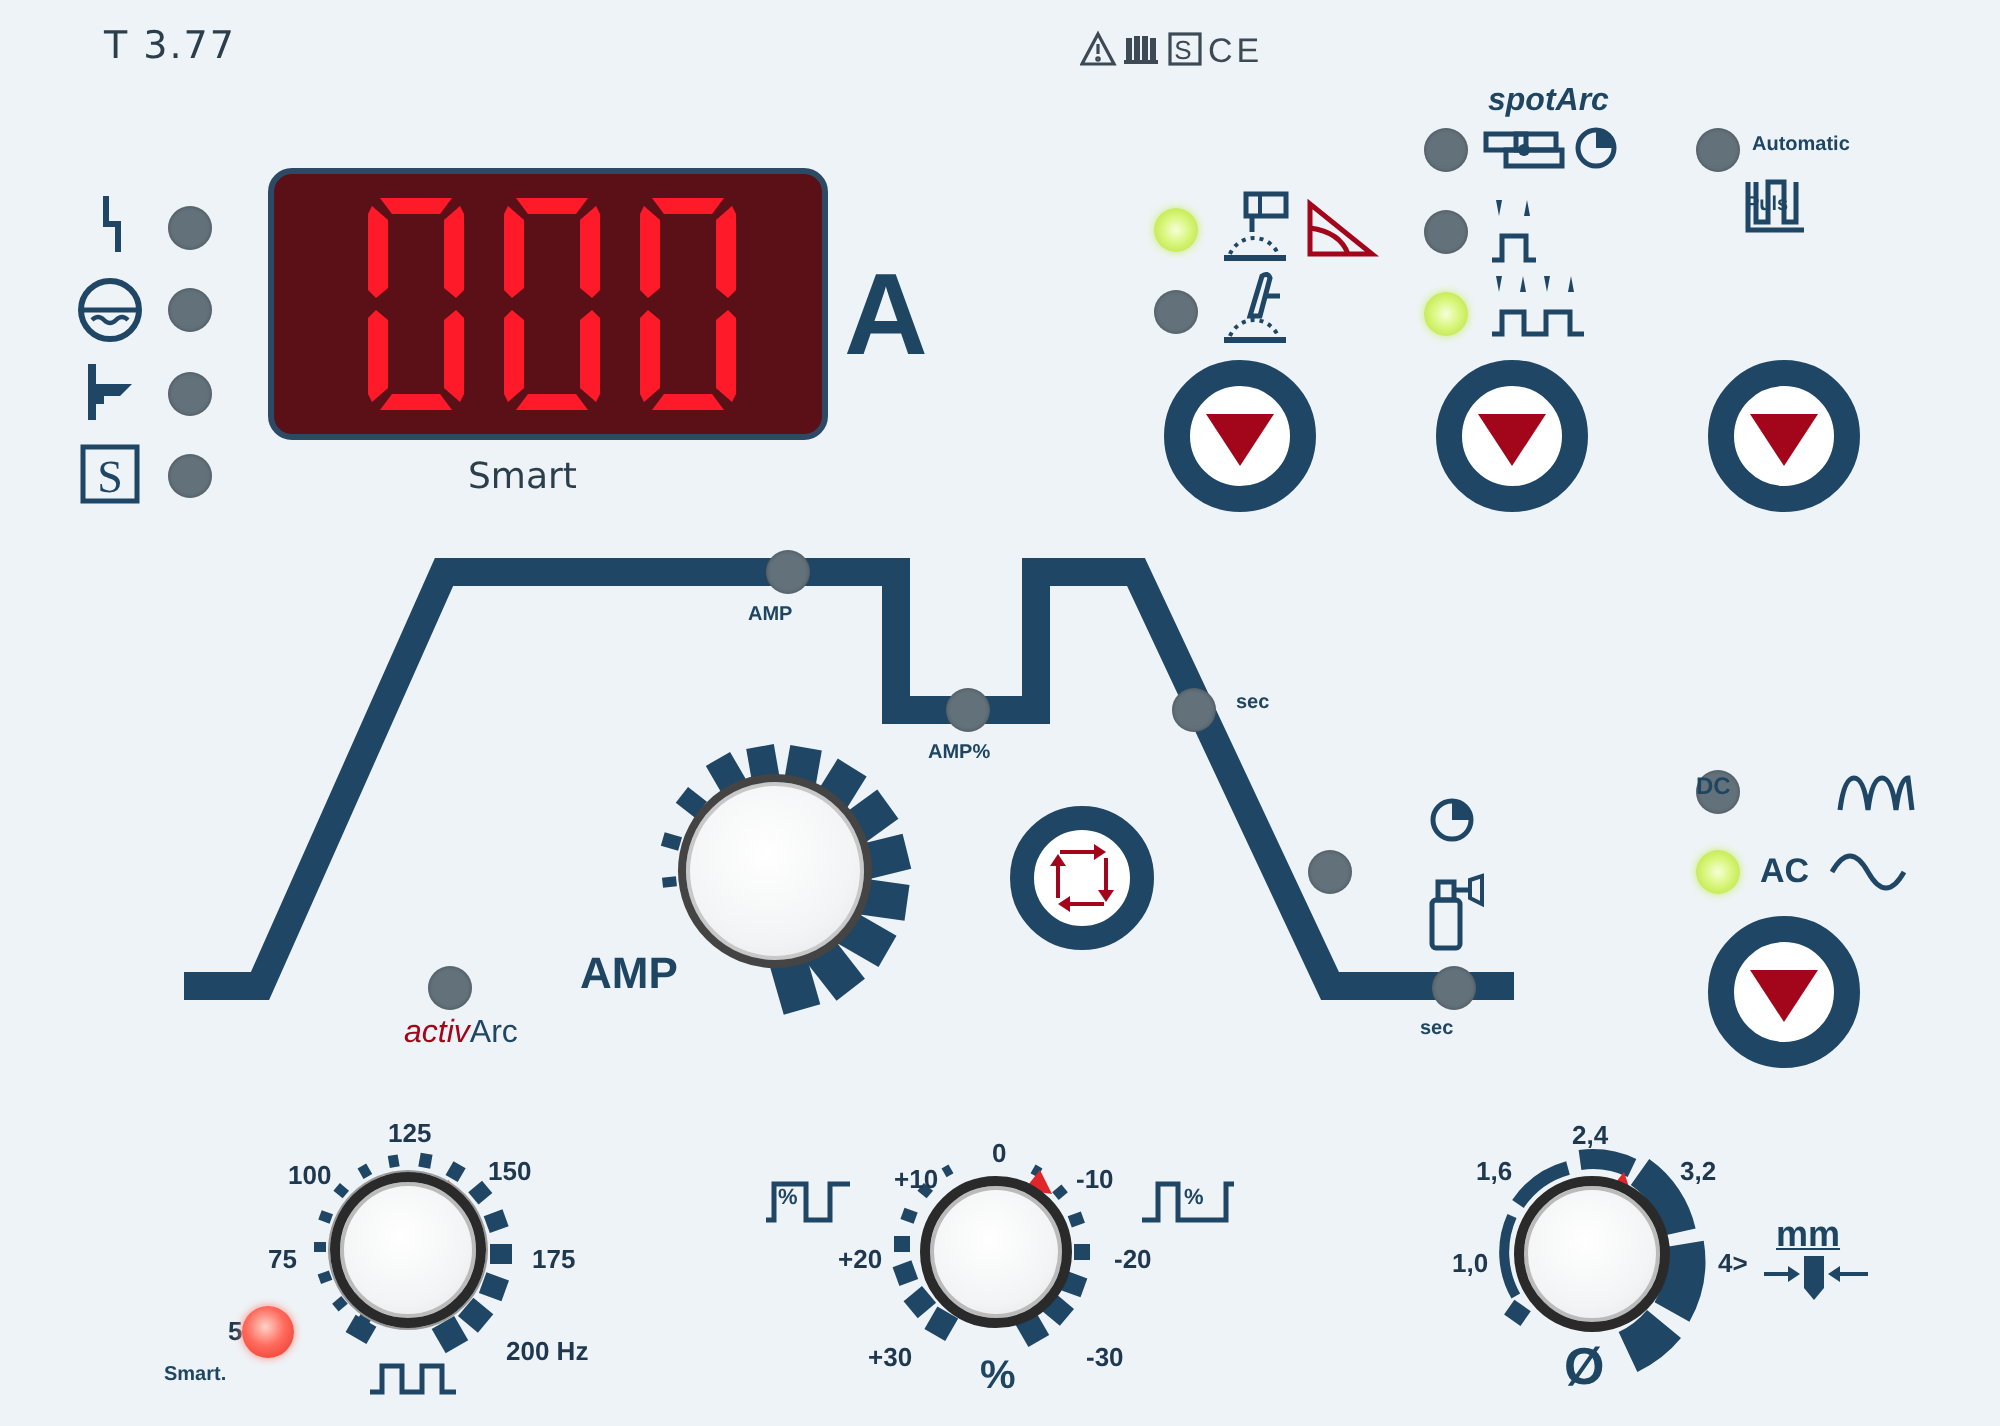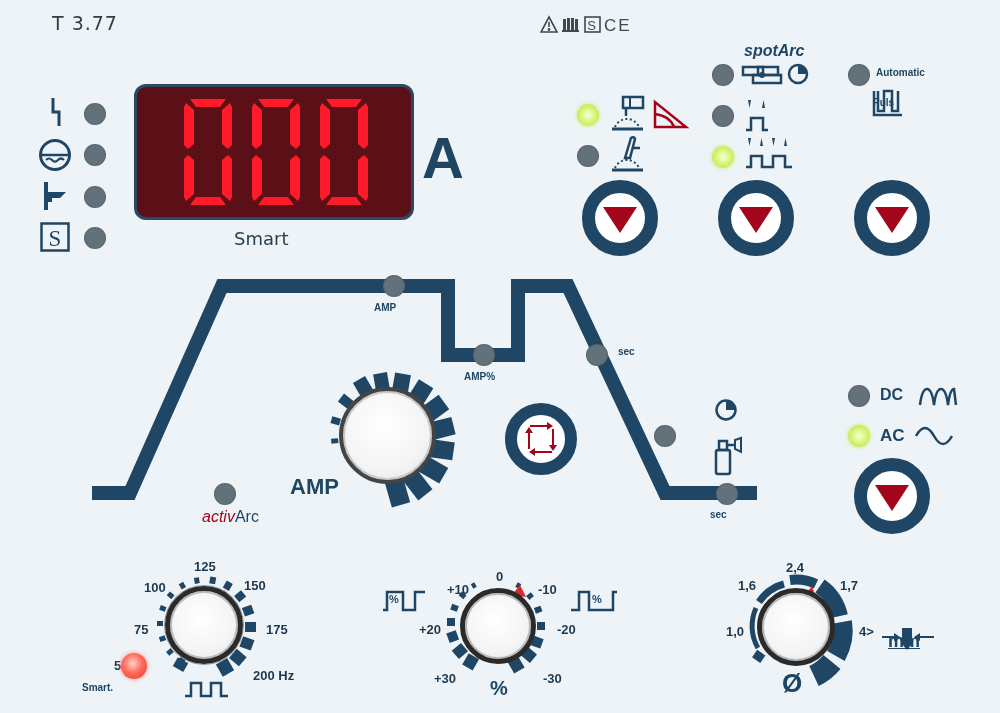--- a/index.html
+++ b/index.html
@@ -211,21 +211,21 @@
         <polygon points="32,30 36,36 40,30" stroke="none"></polygon>
       <line x1="35" y1="37" x2="18" y2="37"></line>
         <polygon points="18,33 12,37 18,41" stroke="none"></polygon>
       <line x1="12" y1="34" x2="12" y2="18"></line>
         <polygon points="8,18 12,12 16,18" stroke="none"></polygon>
     </g>
   </svg>
 </div>
 
 <div class="led" style="left:848px;top:385px"></div>
-<div class="lbl" style="left:880px;top:386px;font-size:16px;">DC</div>
+<div class="lbl" style="left:848px;top:386px;font-size:12px;">DC</div>
 <svg class="abs" style="left:918px;top:387px" width="40" height="20" viewBox="0 0 40 20">
   <path d="M2 18 Q4 2 9 2 Q14 2 16 18 Q18 2 23 2 Q28 2 30 18 Q32 2 36 2 L38 18" fill="none" stroke="#1f4664" stroke-width="2.5"></path>
 </svg>
 <div class="led green" style="left:848px;top:425px"></div>
 <div class="lbl" style="left:880px;top:426px;font-size:17px;">AC</div>
 <svg class="abs" style="left:914px;top:424px" width="42" height="24" viewBox="0 0 42 24">
   <path d="M2 12 Q11 -4 20 12 T38 12" fill="none" stroke="#1f4664" stroke-width="2.5"></path>
 </svg>
 <div class="btn" style="left:854px;top:458px">
     <div class="tri"></div>
@@ -320,24 +320,24 @@
     <path d="M 36 36 A 52 52 0 0 1 18 50" stroke-width="22"></path>
   </g>
   <rect x="14" y="82" width="10" height="9" fill="#1f4664" transform="rotate(35 19 86)"></rect>
 </svg>
 <svg class="abs" style="left:802px;top:584px" width="20" height="16" viewBox="0 0 20 16">
     <polygon points="2,12 10,2 14,14" fill="#e0262a"></polygon>
   </svg>
 <div class="knob" style="left:757px;top:588px;width:78px;height:78px;border:5px solid #2a2a2a;box-shadow:0 0 0 2px #bbb inset;"></div>
 <div class="scale" style="left:786px;top:560px">2,4</div>
 <div class="scale" style="left:738px;top:578px">1,6</div>
-<div class="scale" style="left:840px;top:578px">1,7</div>
+<div class="scale" style="left:840px;top:578px">3,2</div>
 <div class="scale" style="left:726px;top:624px">1,0</div>
 <div class="scale" style="left:859px;top:624px">4&gt;</div>
 <div class="lbl" style="left:782px;top:668px;font-size:26px;">Ø</div>
-<div class="lbl" style="left:888px;top:631px;font-size:18px;text-decoration:underline;">mm</div>
+<div class="lbl" style="left:888px;top:607px;font-size:18px;text-decoration:underline;">mm</div>
 <svg class="abs" style="left:880px;top:626px" width="56" height="26" viewBox="0 0 56 26">
   <path d="M22 2 H32 V18 L27 24 L22 18 Z" fill="#1f4664"></path>
   <line x1="2" y1="11" x2="18" y2="11" stroke="#1f4664" stroke-width="2"></line>
     <polygon points="14,7 20,11 14,15" fill="#1f4664"></polygon>
   <line x1="36" y1="11" x2="54" y2="11" stroke="#1f4664" stroke-width="2"></line>
     <polygon points="40,7 34,11 40,15" fill="#1f4664"></polygon>
 </svg>
 
 </body></html>

